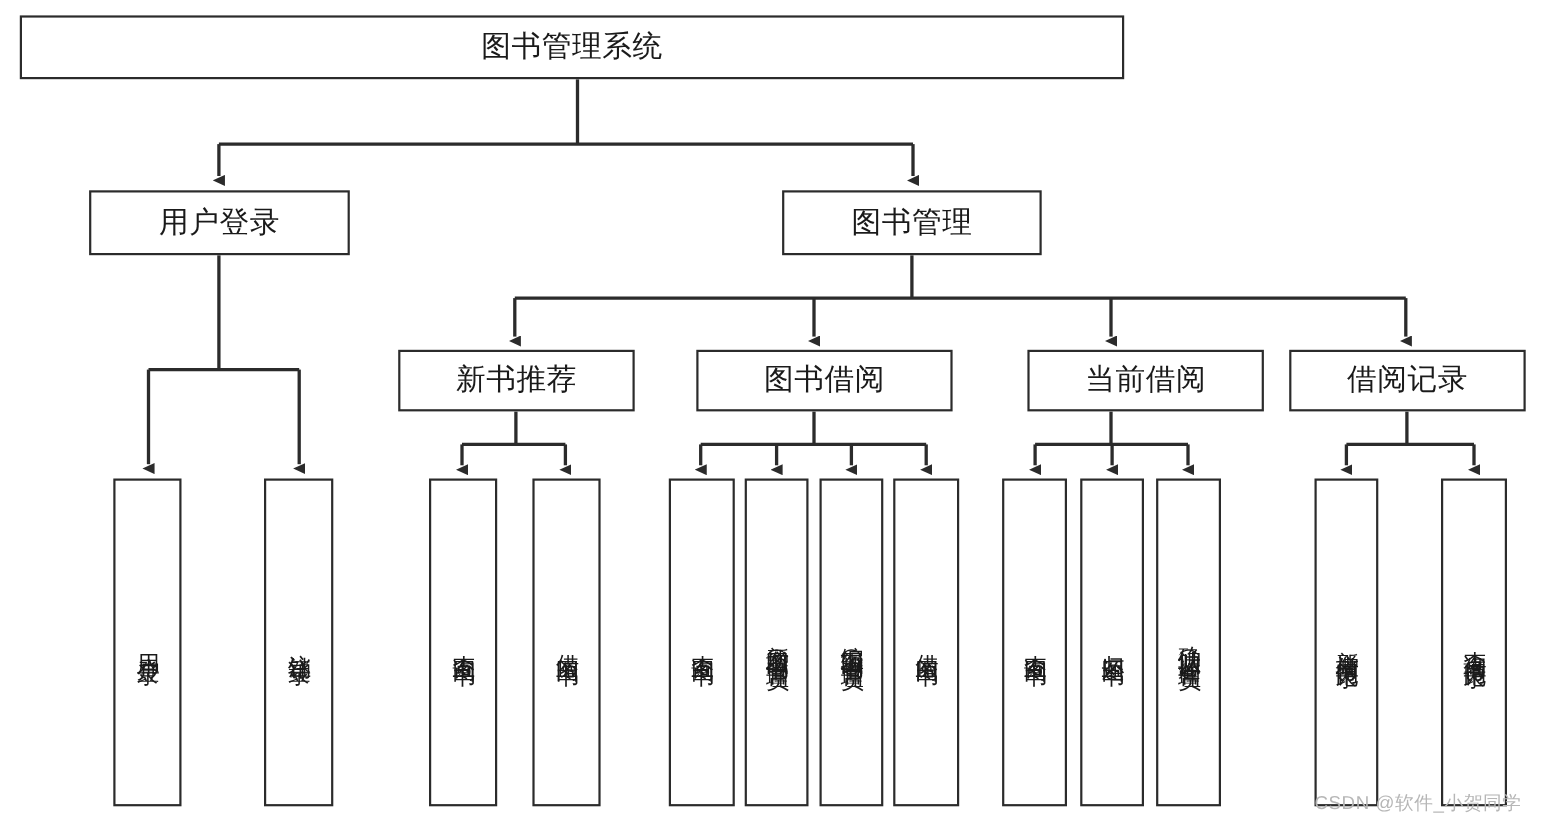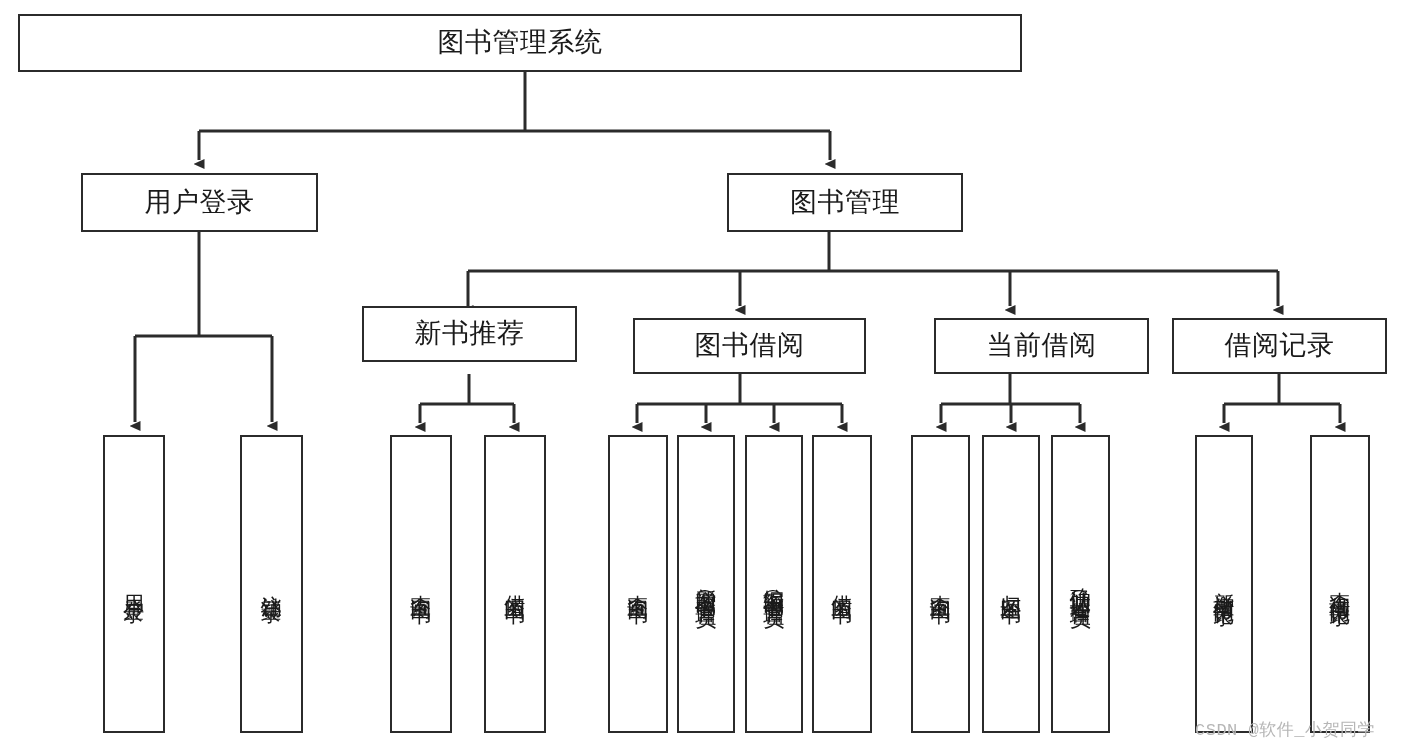--- a/index.html
+++ b/index.html
@@ -119,25 +119,25 @@
     </g>
   </svg>
 
   <div class="node horiz" style="left:18px; top:14px; width:1004px; height:58px;">
     <span class="node-label">图书管理系统</span>
   </div>
 
   <div class="node horiz" style="left:81px; top:173px; width:237px; height:59px;">
     <span class="node-label">用户登录</span>
   </div>
-  <div class="node horiz" style="left:711px; top:173px; width:236px; height:59px;margin-left:16px;">
+  <div class="node horiz" style="left:711px; top:173px; width:236px; height:59px;">
     <span class="node-label">图书管理</span>
   </div>
 
-  <div class="node horiz" style="left:362px; top:306px; width:215px; height:56px;">
+  <div class="node horiz" style="left:362px; top:318px; width:215px; height:56px;">
     <span class="node-label">新书推荐</span>
   </div>
   <div class="node horiz" style="left:633px; top:318px; width:233px; height:56px;">
     <span class="node-label">图书借阅</span>
   </div>
   <div class="node horiz" style="left:934px; top:318px; width:215px; height:56px;">
     <span class="node-label">当前借阅</span>
   </div>
   <div class="node horiz" style="left:1172px; top:318px; width:215px; height:56px;">
     <span class="node-label">借阅记录</span>
@@ -176,15 +176,15 @@
   <div class="node vert" style="left:1051px; top:435px; width:59px; height:298px;">
     <span class="node-label">确认归还（管理员）</span>
   </div>
   <div class="node vert" style="left:1195px; top:435px; width:58px; height:298px;">
     <span class="node-label">新增借阅记录</span>
   </div>
   <div class="node vert" style="left:1310px; top:435px; width:60px; height:298px;">
     <span class="node-label">查询借阅记录</span>
   </div>
 
-  <div class="watermark" style="left:1195px; top:718px;font-family:Liberation Mono, monospace;">CSDN @软件_小贺同学</div>
+  <div class="watermark" style="left:1195px; top:718px;">CSDN @软件_小贺同学</div>
 
 </div>
 
 </body></html>

